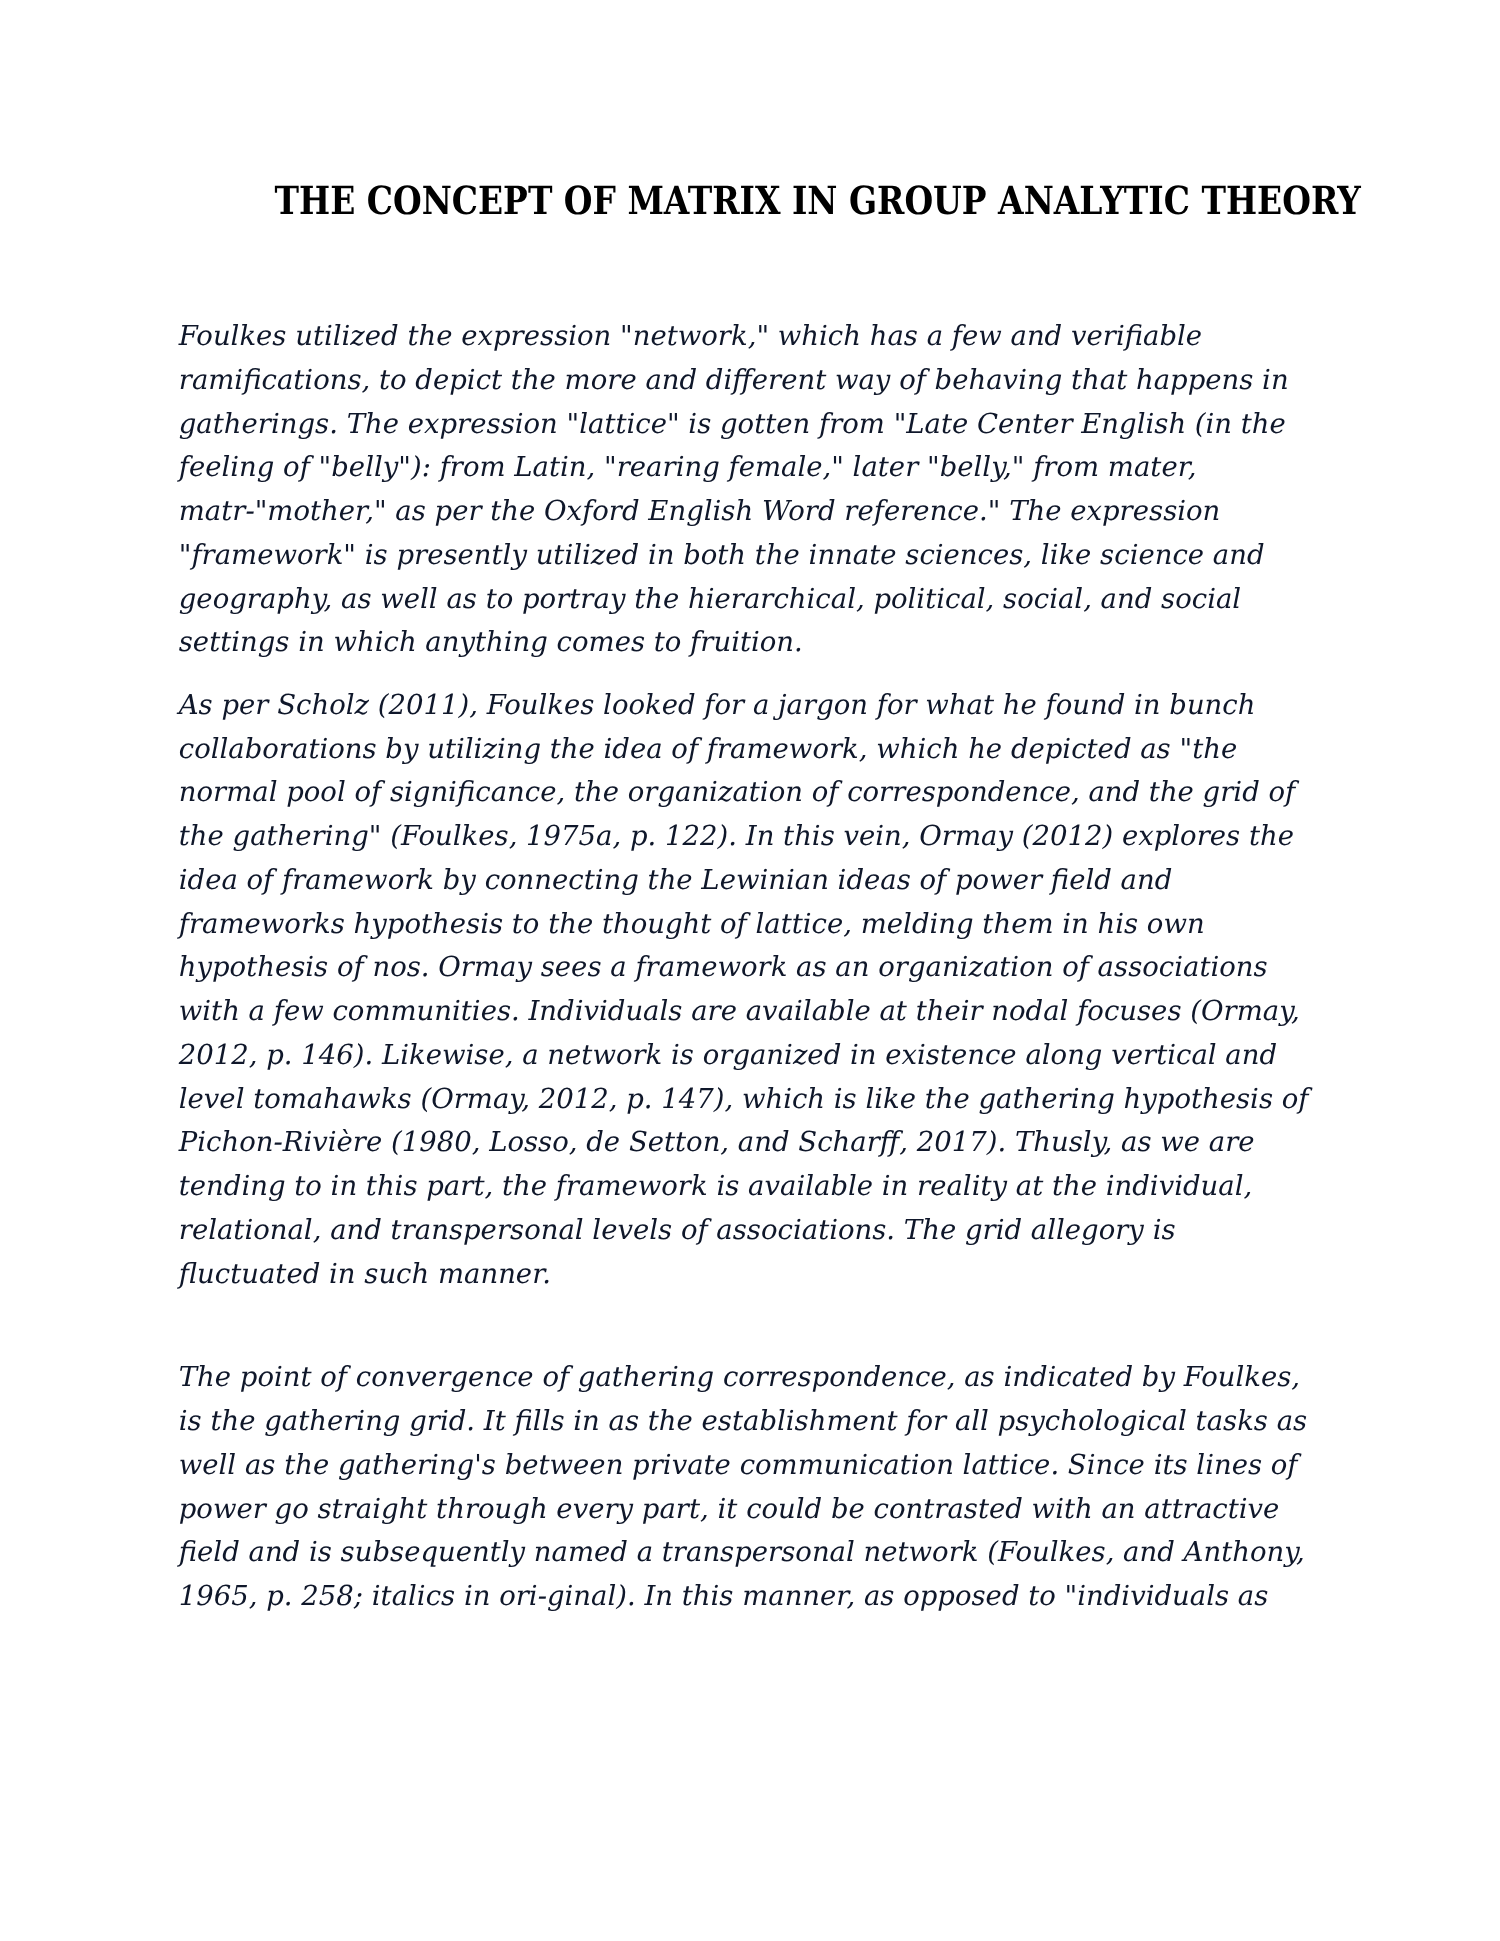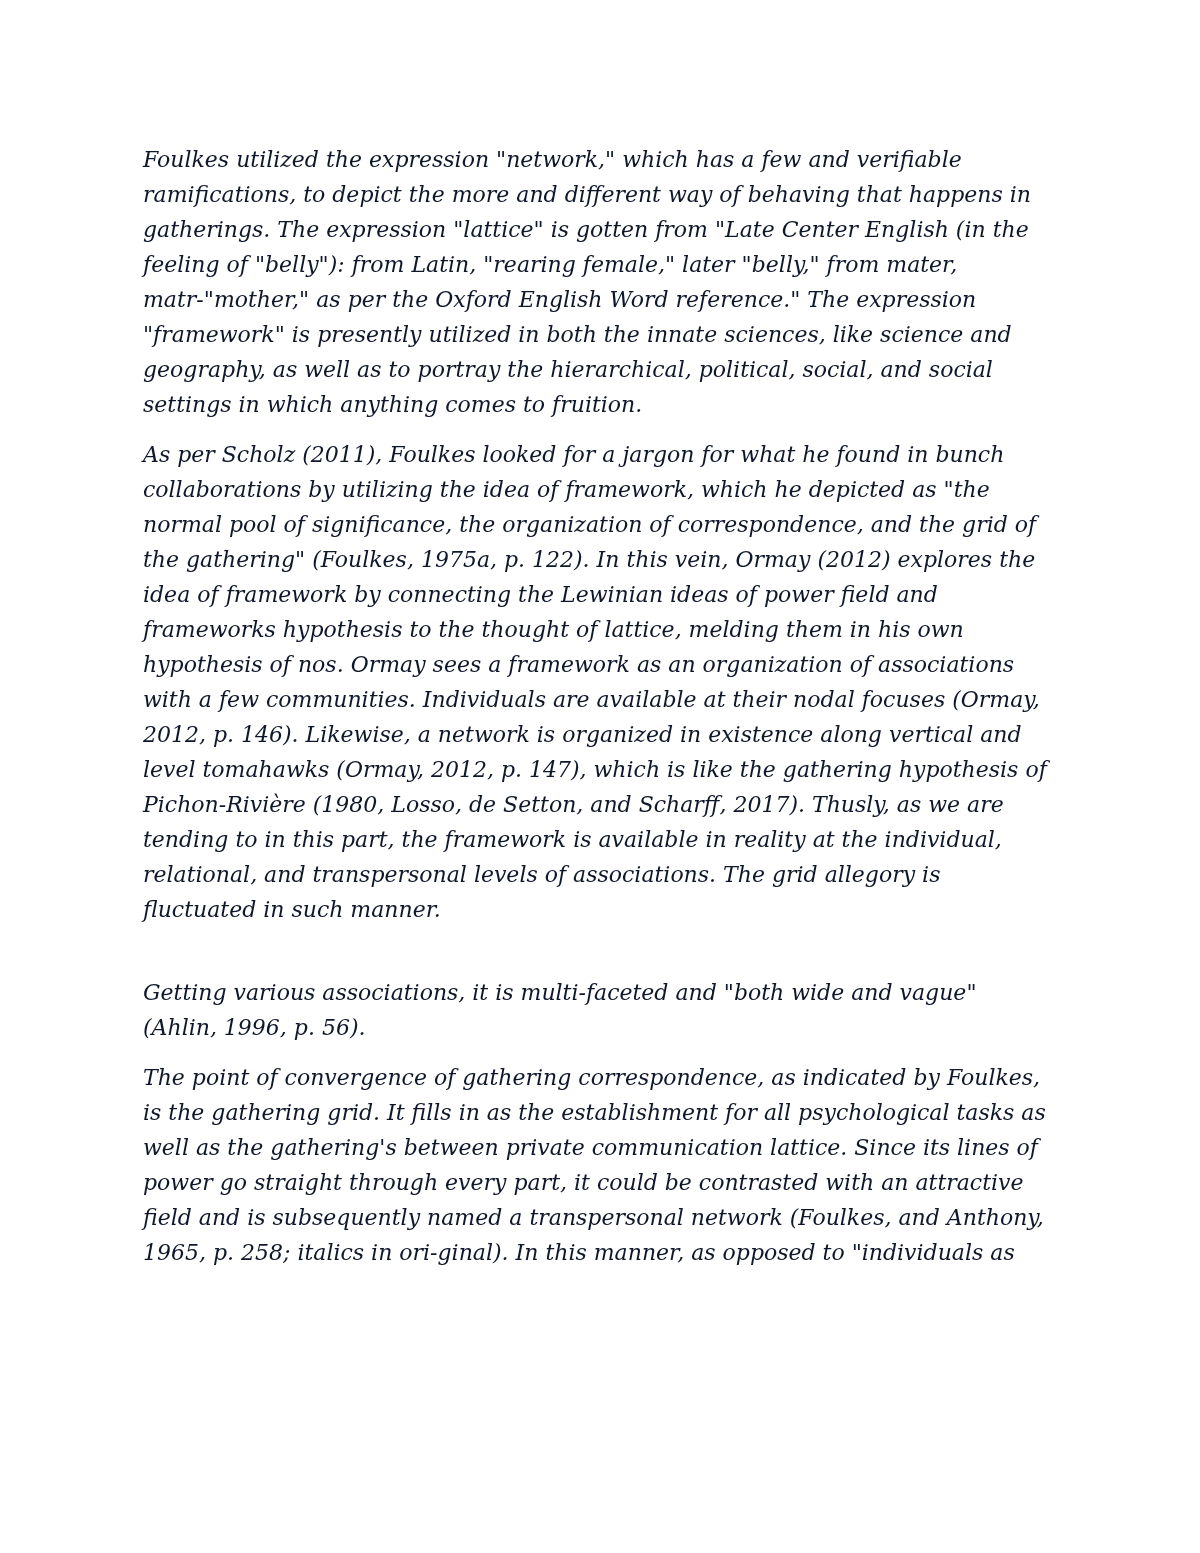--- a/index.html
+++ b/index.html
@@ -45,20 +45,21 @@
     color: #0f172a;
   }
   .para-spacer {
     height: 33px;
   }
 </style>
 </head>
 <body>
 
 <div class="page">
+  <h1 class="doc-title"><span class="title-inner">THE CONCEPT OF MATRIX IN GROUP ANALYTIC THEORY</span></h1>
 
   <div class="doc-body">
     <p class="para">Foulkes utilized the expression "network," which has a few and verifiable
 ramifications, to depict the more and different way of behaving that happens in
 gatherings. The expression "lattice" is gotten from "Late Center English (in the
 feeling of "belly"): from Latin, "rearing female," later "belly," from mater,
 matr-"mother," as per the Oxford English Word reference." The expression
 "framework" is presently utilized in both the innate sciences, like science and
 geography, as well as to portray the hierarchical, political, social, and social
 settings in which anything comes to fruition.</p>
@@ -73,22 +74,20 @@
 with a few communities. Individuals are available at their nodal focuses (Ormay,
 2012, p. 146). Likewise, a network is organized in existence along vertical and
 level tomahawks (Ormay, 2012, p. 147), which is like the gathering hypothesis of
 Pichon-Rivière (1980, Losso, de Setton, and Scharff, 2017). Thusly, as we are
 tending to in this part, the framework is available in reality at the individual,
 relational, and transpersonal levels of associations. The grid allegory is
 fluctuated in such manner.</p>
 
     <div class="para-spacer"></div>
 
-    <p class="para">Getting various associations, it is multi-faceted and "both wide and vague"
-(Ahlin, 1996, p. 56).</p>
 
     <p class="para">The point of convergence of gathering correspondence, as indicated by Foulkes,
 is the gathering grid. It fills in as the establishment for all psychological tasks as
 well as the gathering's between private communication lattice. Since its lines of
 power go straight through every part, it could be contrasted with an attractive
 field and is subsequently named a transpersonal network (Foulkes, and Anthony,
 1965, p. 258; italics in ori-ginal). In this manner, as opposed to "individuals as</p>
   </div>
 </div>
 

